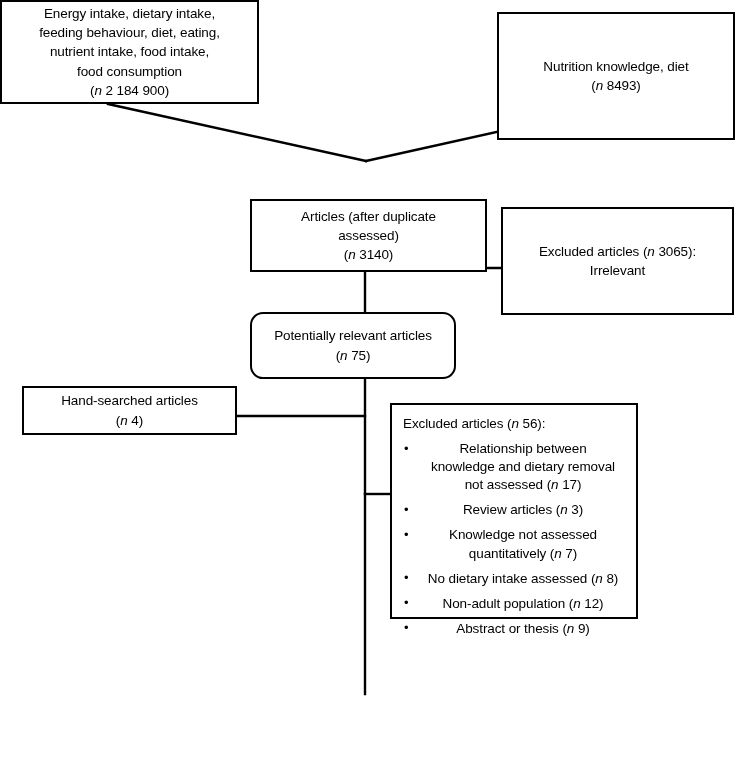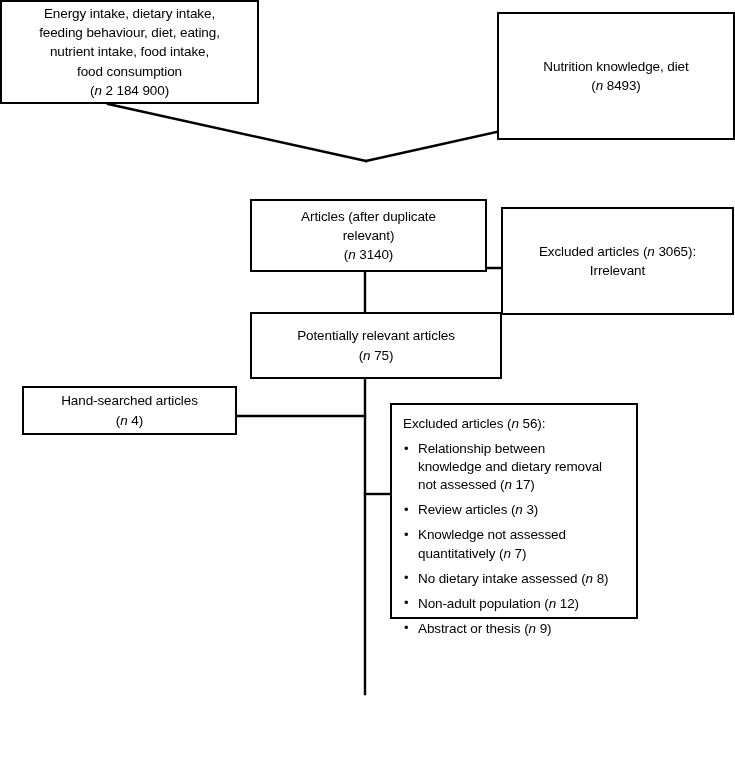--- a/index.html
+++ b/index.html
@@ -34,21 +34,21 @@
     justify-content: center;
     align-items: center;
     text-align: right;
     font-size: 13.5px;
     line-height: 1.42;
     letter-spacing: -0.1px;
   }
   .node .line { display: block; white-space: nowrap; }
   .node.left-align {
     align-items: flex-start;
-    text-align: left;
+    text-align: center;
     justify-content: flex-start;
     padding: 9px 8px 9px 11px;
   }
   .excl-title {
     display: block;
     margin-bottom: 7px;
     white-space: nowrap;
   }
   ul.excl-list {
     list-style: none;
@@ -106,30 +106,30 @@
     <span class="line"><span>(</span><span class="ital">n</span>&nbsp;<span>2 184 900</span><span>)</span></span>
   </div>
 
   <div class="node" style="left:497px; top:12px; width:238px; height:128px;">
     <span class="line">Nutrition knowledge, diet</span>
     <span class="line"><span>(</span><span class="ital">n</span>&nbsp;<span>8493</span><span>)</span></span>
   </div>
 
   <div class="node" style="left:250px; top:161px; width:237px; height:73px;margin-top:38px;">
     <span class="line">Articles (after duplicate</span>
-    <span class="line">relevant)</span>
+    <span class="line">assessed)</span>
     <span class="line"><span>(</span><span class="ital">n</span>&nbsp;<span>3140</span><span>)</span></span>
   </div>
 
   <div class="node" style="left:501px; top:207px; width:233px; height:108px;">
     <span class="line"><span>Excluded articles (</span><span class="ital">n</span>&nbsp;<span>3065</span><span>):</span></span>
     <span class="line">Irrelevant</span>
   </div>
 
-  <div class="node" style="left:250px; top:312px; width:252px; height:67px;">
+  <div class="node" style="left:250px; top:312px; width:206px; height:67px;border-radius:13px;">
     <span class="line">Potentially relevant articles</span>
     <span class="line"><span>(</span><span class="ital">n</span>&nbsp;<span>75</span><span>)</span></span>
   </div>
 
   <div class="node" style="left:22px; top:386px; width:215px; height:49px;">
     <span class="line">Hand-searched articles</span>
     <span class="line"><span>(</span><span class="ital">n</span>&nbsp;<span>4</span><span>)</span></span>
   </div>
 
   <div class="node left-align" style="left:390px; top:403px; width:248px; height:216px;">

